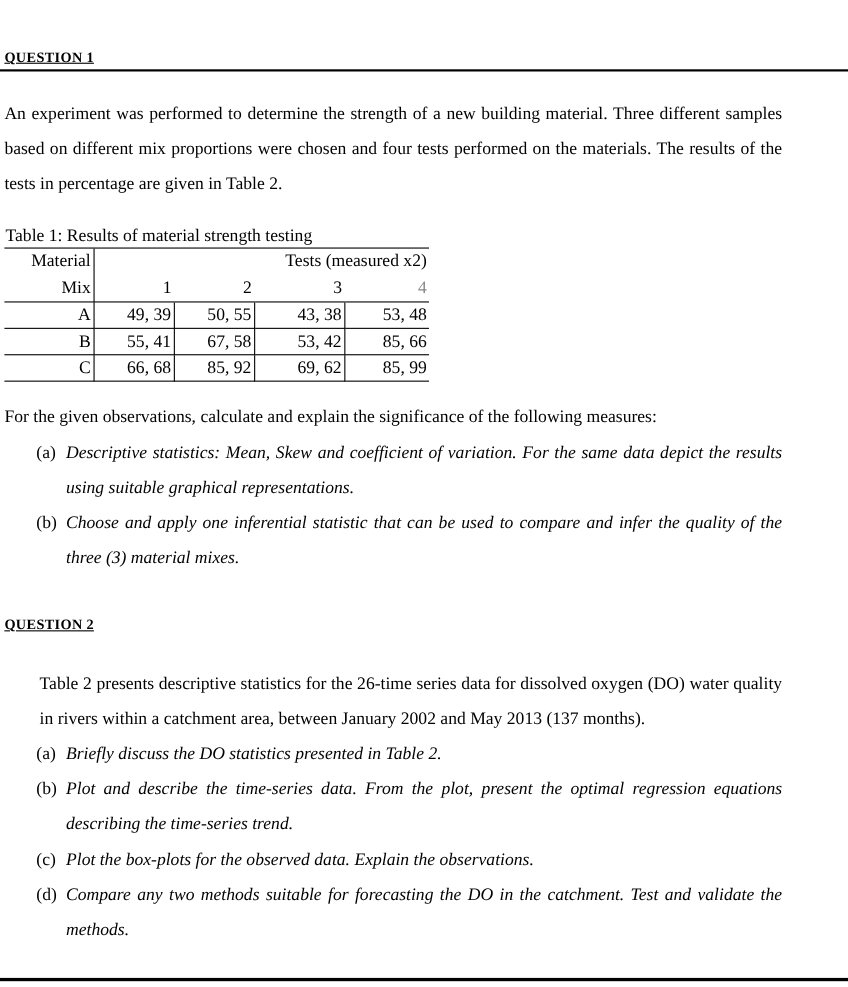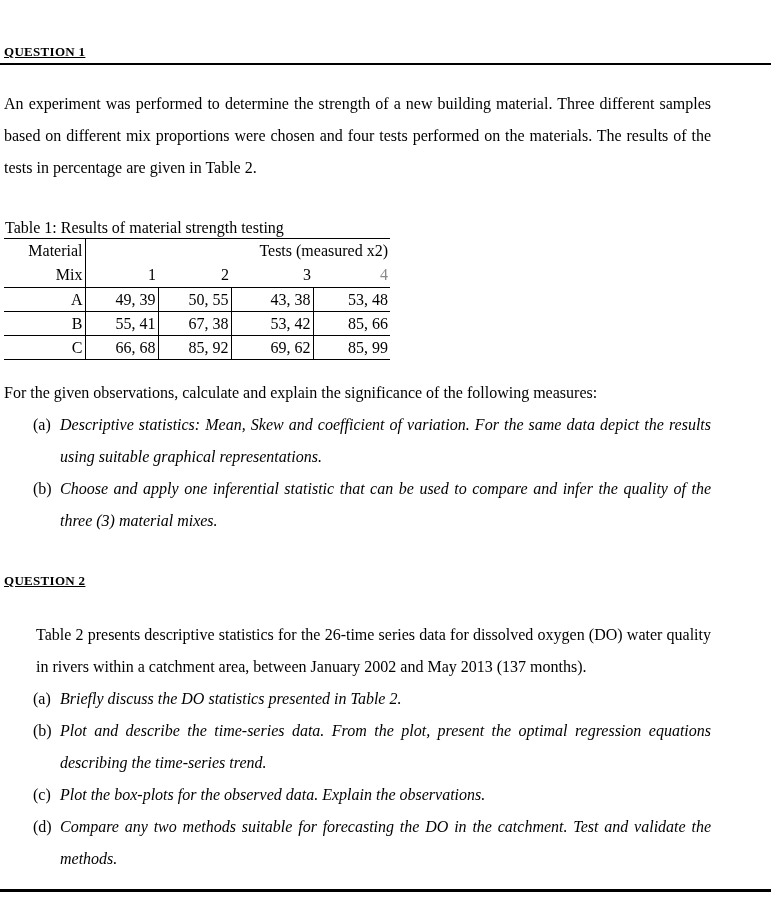--- a/index.html
+++ b/index.html
@@ -55,21 +55,21 @@
   .list-item .li-label {
     flex: 0 0 27px;
   }
   .list-item .li-text {
     flex: 1;
     text-align: justify;
     font-style: italic;
   }
 
   .table-block {
-    margin-top: 33px;
+    margin-top: 20px;
     width: 386px;
   }
   .table-caption {
     line-height: 21px;
     border-bottom: 1px solid #000000;
     padding-left: 1px;
   }
   table.t1 {
     border-collapse: collapse;
     table-layout: fixed;
@@ -139,21 +139,21 @@
           <tr class="data">
             <td>A</td>
             <td>49, 39</td>
             <td>50, 55</td>
             <td>43, 38</td>
             <td>53, 48</td>
           </tr>
           <tr class="data">
             <td>B</td>
             <td>55, 41</td>
-            <td>67, 38</td>
+            <td>67, 58</td>
             <td>53, 42</td>
             <td>85, 66</td>
           </tr>
           <tr class="data">
             <td>C</td>
             <td>66, 68</td>
             <td>85, 92</td>
             <td>69, 62</td>
             <td>85, 99</td>
           </tr>

